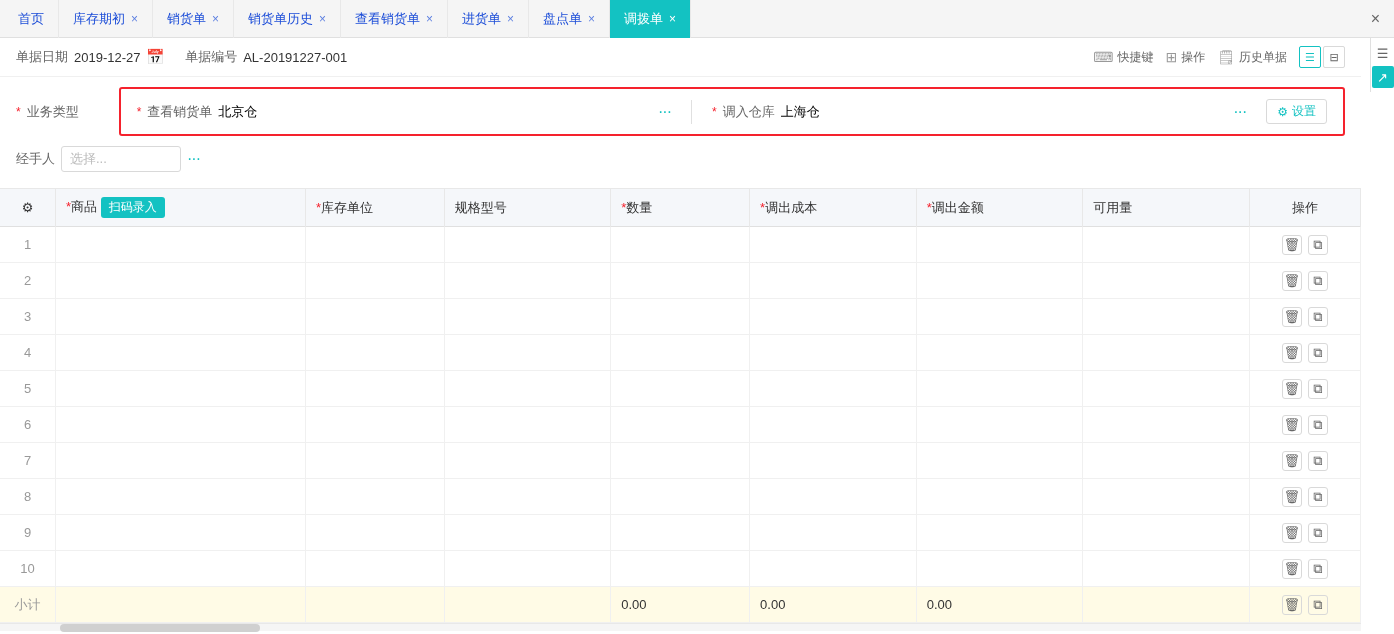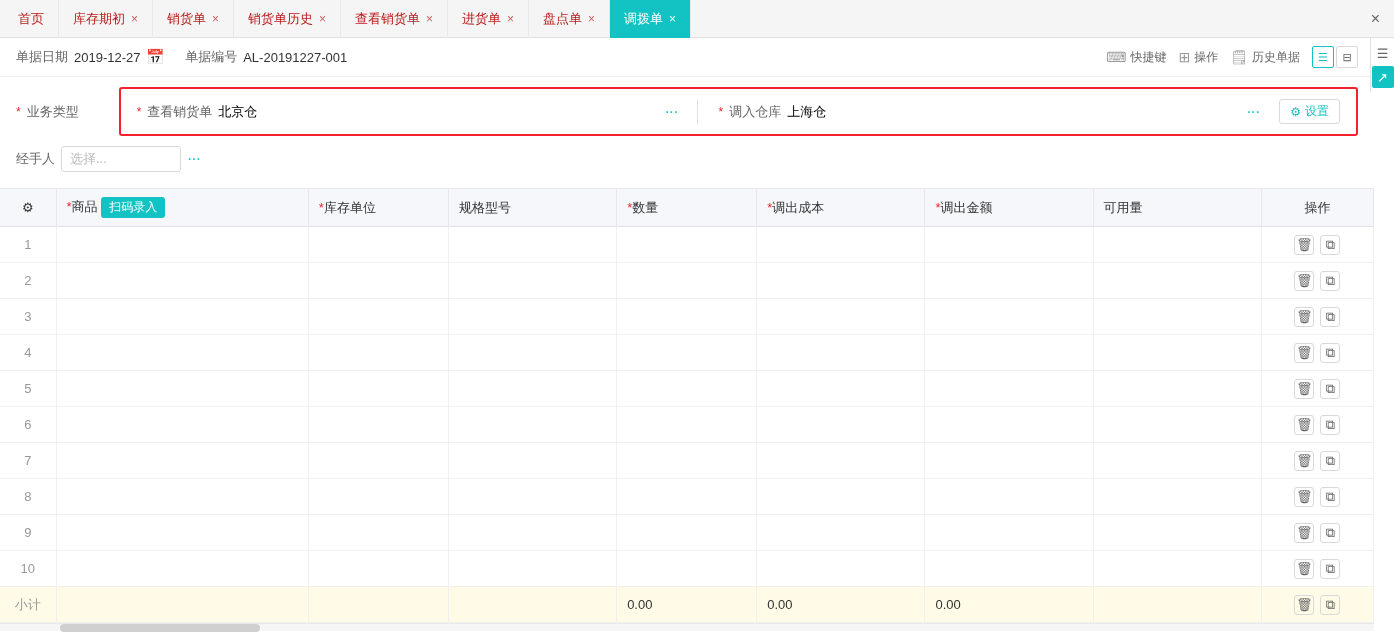--- a/index.html
+++ b/index.html
@@ -14,21 +14,21 @@
       height: 38px;
       padding: 0 4px;
     }
     .tab-item {
       display: flex;
       align-items: center;
       padding: 0 14px;
       height: 38px;
       cursor: pointer;
       font-size: 13px;
-      color: #b91c1c;
+      color: #1d4ed8;
       border-right: 1px solid #e8e8e8;
       white-space: nowrap;
     }
     .tab-item.active {
       background: #13c2c2;
       color: #fff;
     }
     .tab-item .close-icon {
       margin-left: 6px;
       font-size: 12px;
@@ -227,21 +227,21 @@
       display: flex; align-items: center; justify-content: center;
       font-size: 13px; color: #666; cursor: pointer; border-radius: 2px;
     }
     .sidebar-icon.green { background: #13c2c2; color: #fff; }
 
     
     .main-content {
       display: flex;
       flex-direction: column;
       height: calc(634px - 38px);
-      margin-right: 20px;
+      margin-right: 33px;
     }
 
     .close-btn {
       margin-left: auto;
       padding: 0 10px;
       cursor: pointer;
       color: #666;
       font-size: 16px;
     }
 

